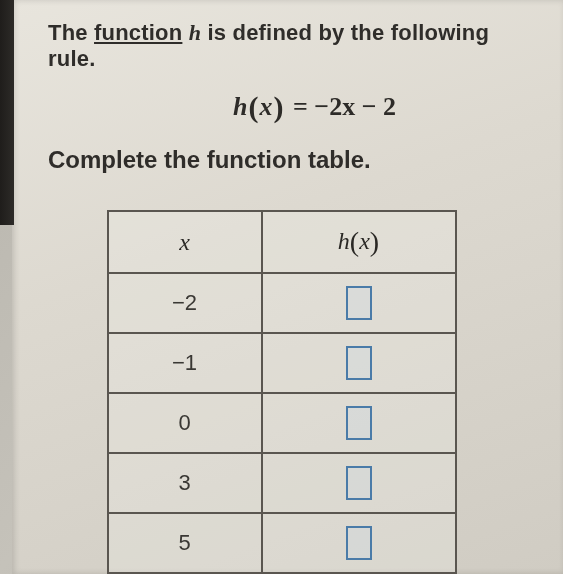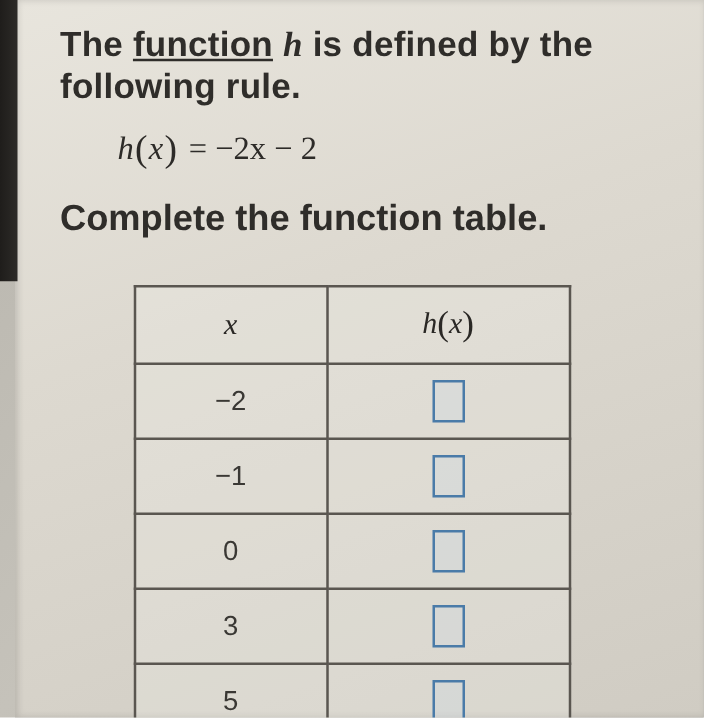--- a/index.html
+++ b/index.html
@@ -28,45 +28,46 @@
       width: 14px;
       height: 225px;
       background: linear-gradient(to right, #1f1d1b, #2d2b28);
       z-index: 4;
     }
     .content {
       padding: 20px 28px 20px 36px;
       color: #3a3834;
     }
     .line1 {
-      font-size: 28px;
+      font-size: 22px;
       font-weight: bold;
       color: #2f2d2a;
       margin-bottom: 14px;
       letter-spacing: 0.2px;
     }
     .underline {
       text-decoration: underline;
     }
     .formula {
       font-size: 26px;
       font-style: italic;
       margin: 18px 0 22px 46px;
       color: #2d2b28;
       font-family: 'Times New Roman', serif;
-      font-weight: 400;
+      font-weight: 700;
+      text-align: center;
     }
     .formula .paren {
       font-style: normal;
       font-size: 30px;
       vertical-align: -2px;
       padding: 0 1px;
     }
     .line2 {
-      font-size: 29px;
+      font-size: 24px;
       font-weight: bold;
       color: #2f2d2a;
       margin-bottom: 36px;
     }
     .table-wrap {
       display: flex;
       justify-content: center;
       margin-top: 32px;
       margin-left: -20px;
     }

